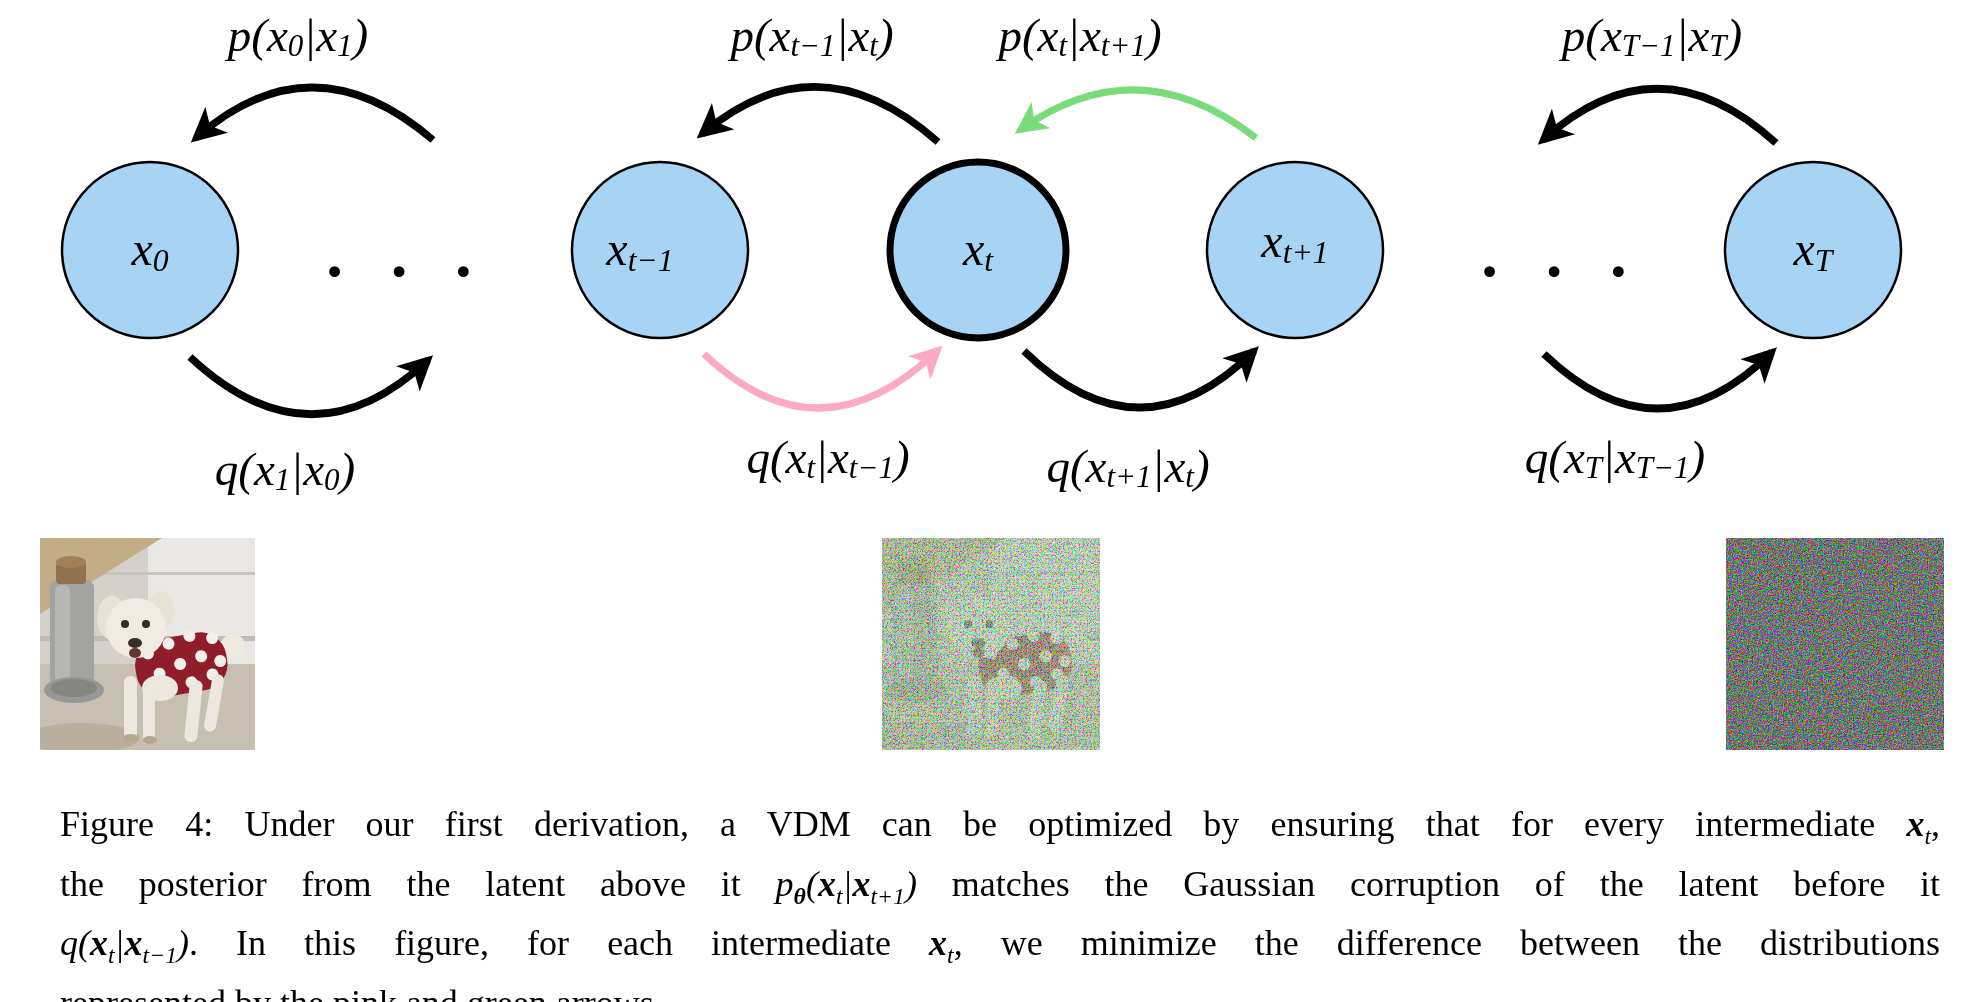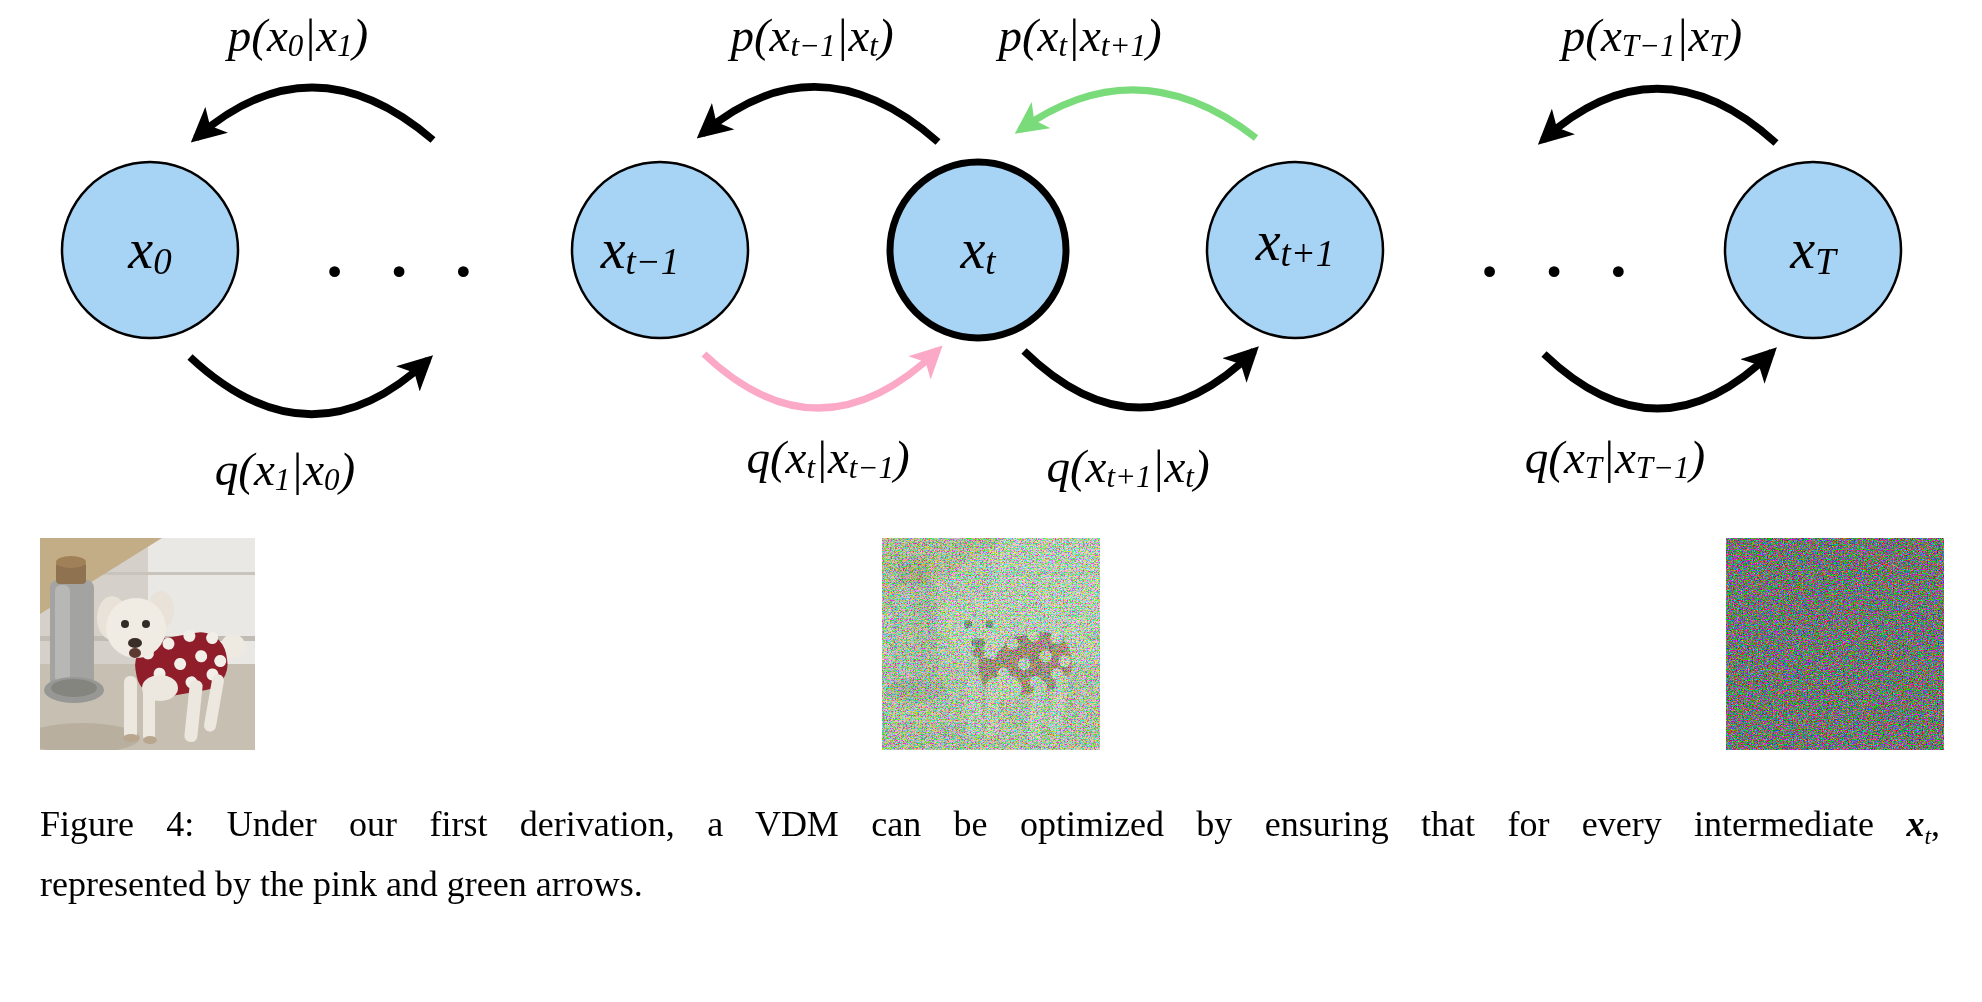--- a/index.html
+++ b/index.html
@@ -5,27 +5,27 @@
   html,body{margin:0;padding:0;background:#ffffff;}
   .screen{position:relative;width:1982px;height:1002px;background:#ffffff;overflow:hidden;
           font-family:"Liberation Serif","DejaVu Serif",serif;color:#000;}
   .diagram-svg{position:absolute;left:0;top:0;}
   .mlabel{position:absolute;transform:translateX(-50%);white-space:nowrap;
           font-size:47px;line-height:1.1;}
   .mlabel sub, .node-label sub, .cap sub{font-size:66%;vertical-align:-16%;letter-spacing:0;}
   .mi{font-style:italic;font-weight:normal;}
   .mbx{font-style:italic;font-weight:bold;}
   .node-label{position:absolute;transform:translate(-50%,-50%);white-space:nowrap;
-              font-size:56px;}
+              font-size:48px;}
   .dots{position:absolute;transform:translate(-50%,-50%);font-size:58px;font-weight:bold;
         letter-spacing:12px;white-space:nowrap;font-family:"DejaVu Serif",serif;}
   .photo{position:absolute;top:538px;height:212px;}
   .photo svg{display:block;width:100%;height:100%;}
   .caption{position:absolute;left:40px;right:42px;top:800px;font-size:36px;line-height:48px;}
-  .cap{text-align:justify;text-align-last:justify;white-space:normal;}
+  .cap{text-align:justify;text-align-last:justify;white-space:normal;margin-left:20px;}
   .cap.last{text-align-last:left;}
 </style>
 </head>
 <body>
 
 <div class="screen">
 
   <svg width="0" height="0" style="position:absolute" aria-hidden="true">
     <defs>
       <filter id="noiseMid" x="0" y="0" width="100%" height="100%">
@@ -164,16 +164,18 @@
     </svg>
   </div>
   <div class="photo" style="left:1726px;width:218px">
     <svg viewBox="0 0 218 212" preserveAspectRatio="none">
       <rect x="0" y="0" width="218" height="212" fill="#111" filter="url(#noiseDark)"></rect>
     </svg>
   </div>
 
   <div class="caption">
     <div class="cap">Figure 4: Under our first derivation, a VDM can be optimized by ensuring that for every intermediate <i class="mi"><b class="mbx">x</b><sub>t</sub></i>,</div>
+    <div class="cap">the posterior from the latent above it <i class="mi">p<sub><b class="mbx">θ</b></sub>(<b class="mbx">x</b><sub>t</sub>|<b class="mbx">x</b><sub>t+1</sub>)</i> matches the Gaussian corruption of the latent before it</div>
+    <div class="cap"><i class="mi">q(<b class="mbx">x</b><sub>t</sub>|<b class="mbx">x</b><sub>t−1</sub>)</i>. In this figure, for each intermediate <i class="mi"><b class="mbx">x</b><sub>t</sub></i>, we minimize the difference between the distributions</div>
     <div class="cap last">represented by the pink and green arrows.</div>
   </div>
 
 </div>
 
 </body></html>

